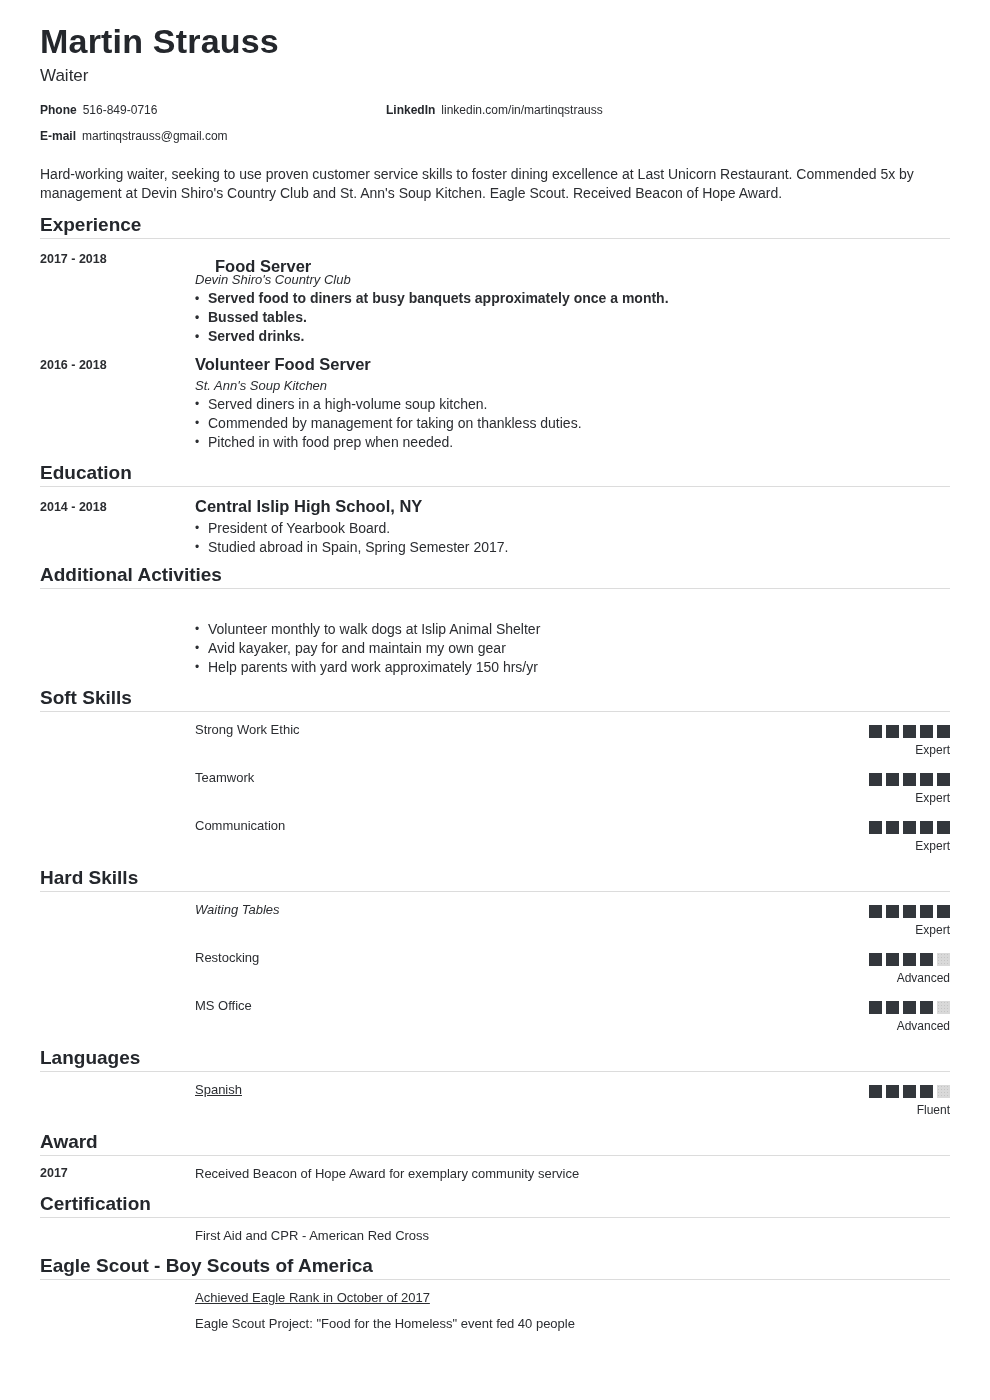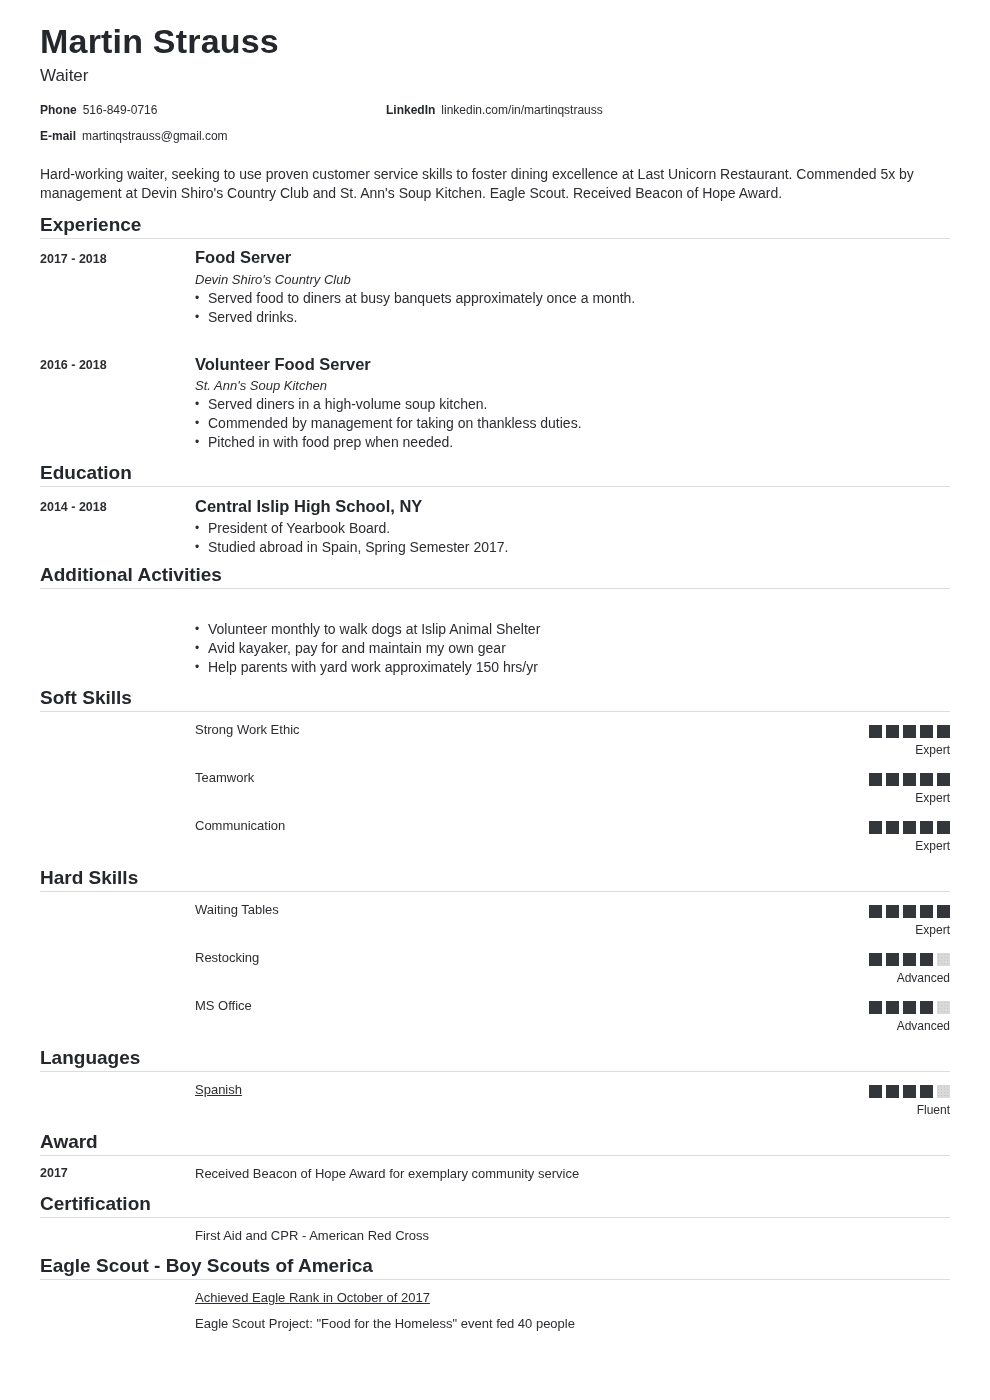--- a/index.html
+++ b/index.html
@@ -46,24 +46,25 @@
   </div>
   <div class="contact" style="left:0; top:129px;">
     <b>E-mail</b><span>martinqstrauss@gmail.com</span>
   </div>
 
   <div class="summary">Hard-working waiter, seeking to use proven customer service skills to foster dining excellence at Last Unicorn Restaurant. Commended 5x by management at Devin Shiro's Country Club and St. Ann's Soup Kitchen. Eagle Scout. Received Beacon of Hope Award.</div>
 
   <div class="section-head" style="top:214px;">Experience</div>
 
   <div class="date" style="top:252px;">2017 - 2018</div>
-  <div class="job-title" style="top:248px;">Food Server</div>
+  <div class="job-title" style="top:257px;margin-left:20px;">Food Server</div>
   <div class="org" style="top:272px;">Devin Shiro's Country Club</div>
-  <ul class="bullets" style="top:289px;">
+  <ul class="bullets" style="top:289px;font-weight:bold;">
     <li>Served food to diners at busy banquets approximately once a month.</li>
+    <li>Bussed tables.</li>
     <li>Served drinks.</li>
   </ul>
 
   <div class="date" style="top:358px;">2016 - 2018</div>
   <div class="job-title" style="top:355px;">Volunteer Food Server</div>
   <div class="org" style="top:378px;">St. Ann's Soup Kitchen</div>
   <ul class="bullets" style="top:395px;">
     <li>Served diners in a high-volume soup kitchen.</li>
     <li>Commended by management for taking on thankless duties.</li>
     <li>Pitched in with food prep when needed.</li>
@@ -111,21 +112,21 @@
     <span></span>
       <span></span>
       <span></span>
       <span></span>
       <span></span>
   </div>
   <div class="level" style="top:839px;">Expert</div>
 
   <div class="section-head" style="top:867px;">Hard Skills</div>
 
-  <div class="skill-name" style="top:902px;">Waiting Tables</div>
+  <div class="skill-name" style="top:902px;font-style:italic;">Waiting Tables</div>
   <div class="rating" style="top:905px;">
     <span></span>
       <span></span>
       <span></span>
       <span></span>
       <span></span>
   </div>
   <div class="level" style="top:923px;">Expert</div>
 
   <div class="skill-name" style="top:950px;">Restocking</div>

